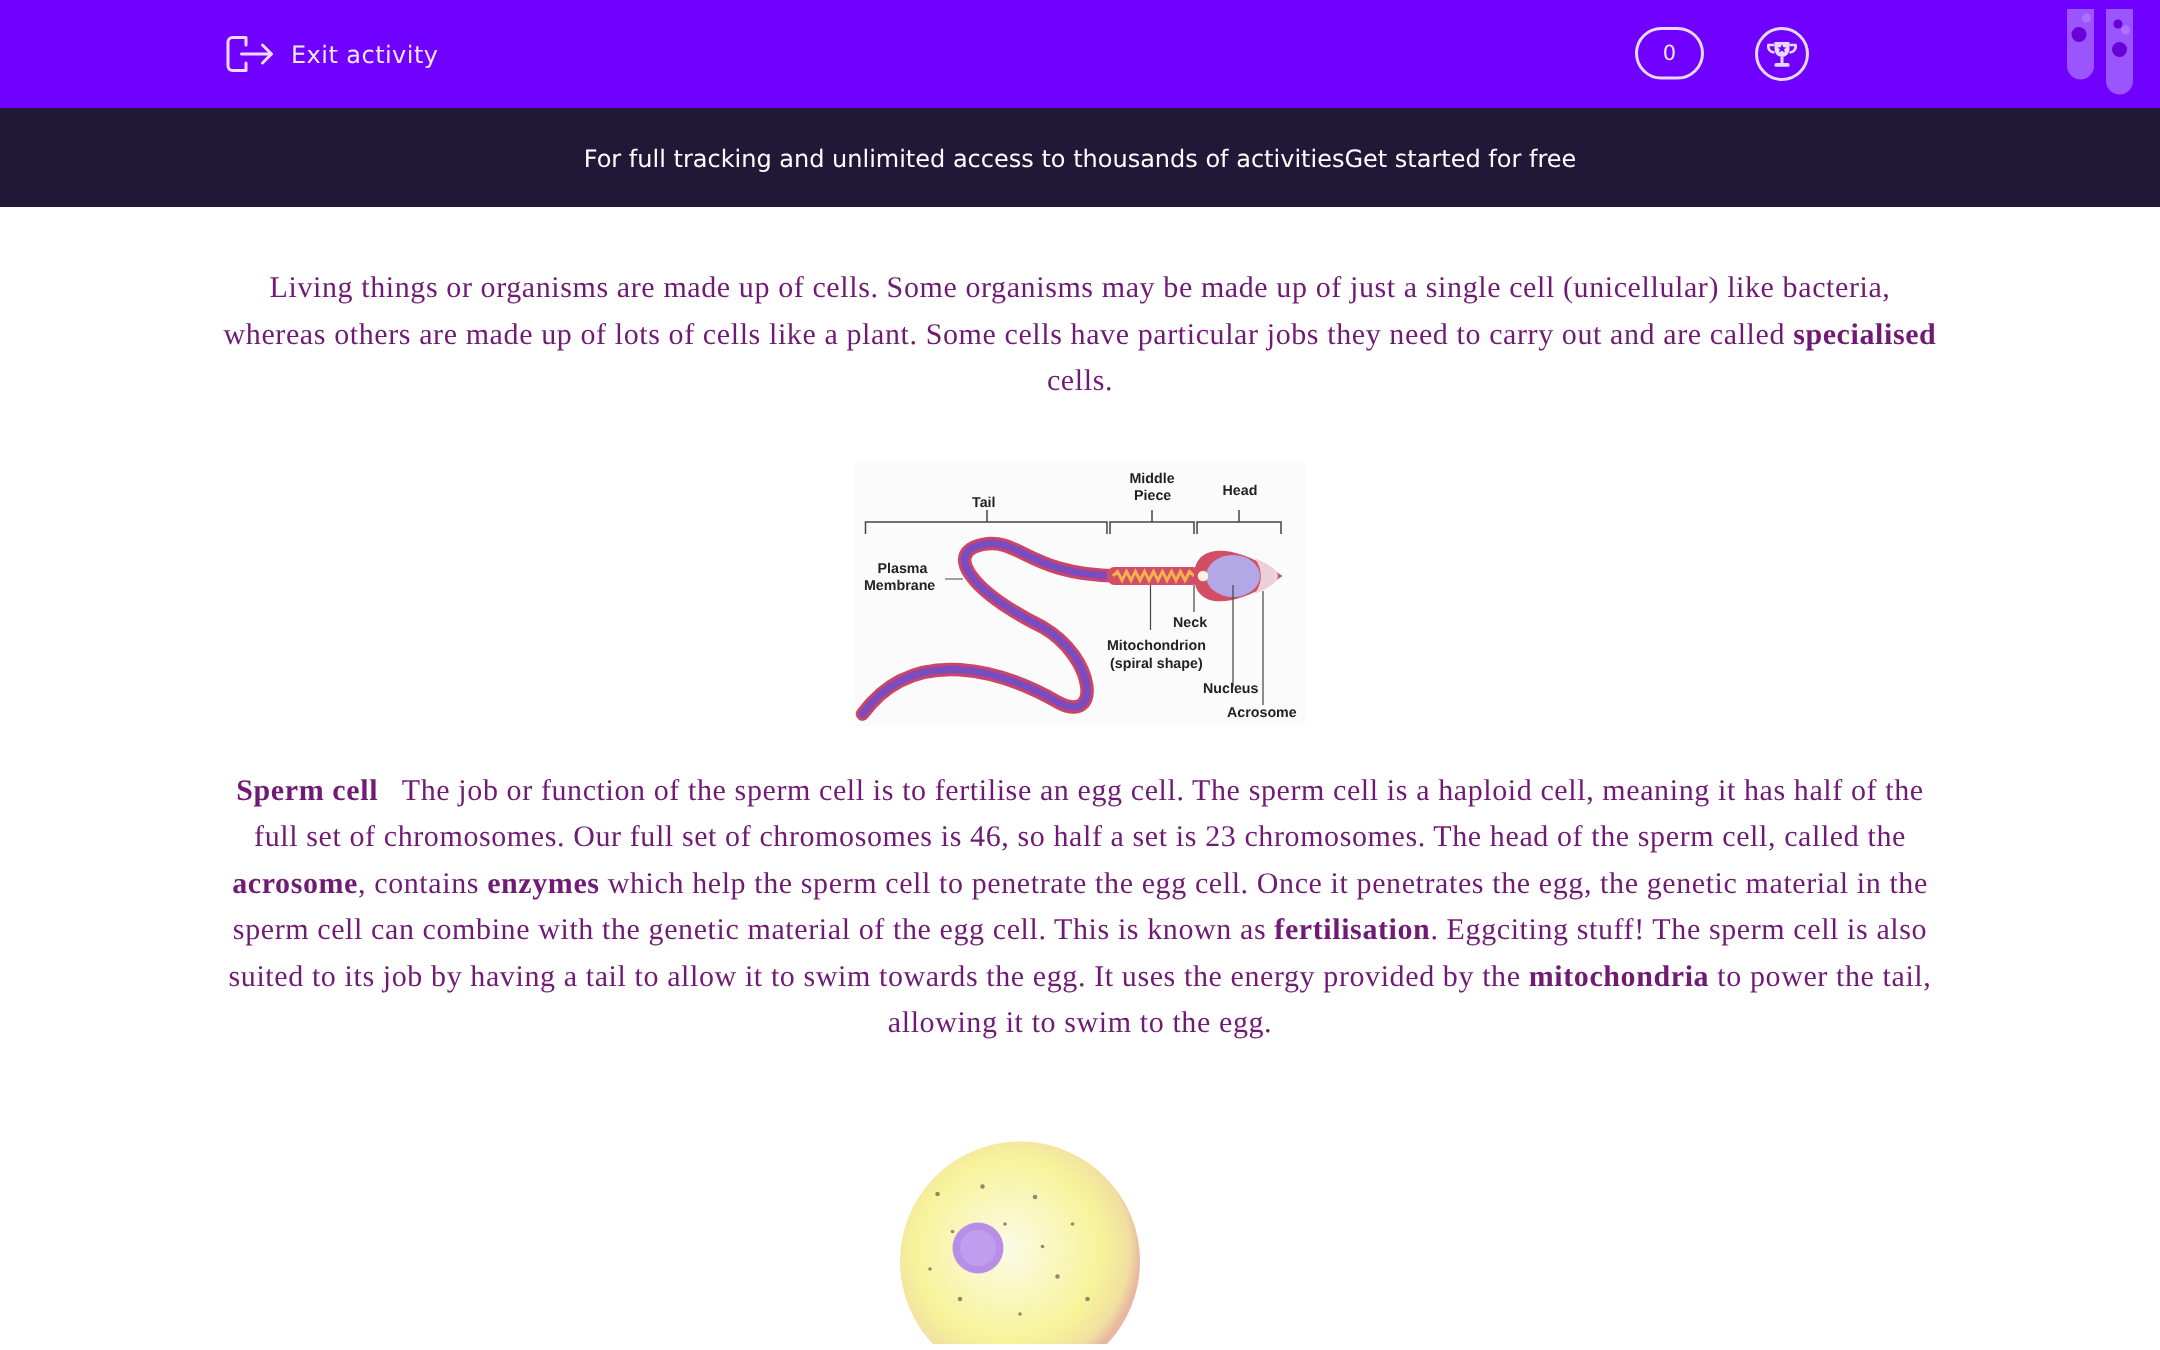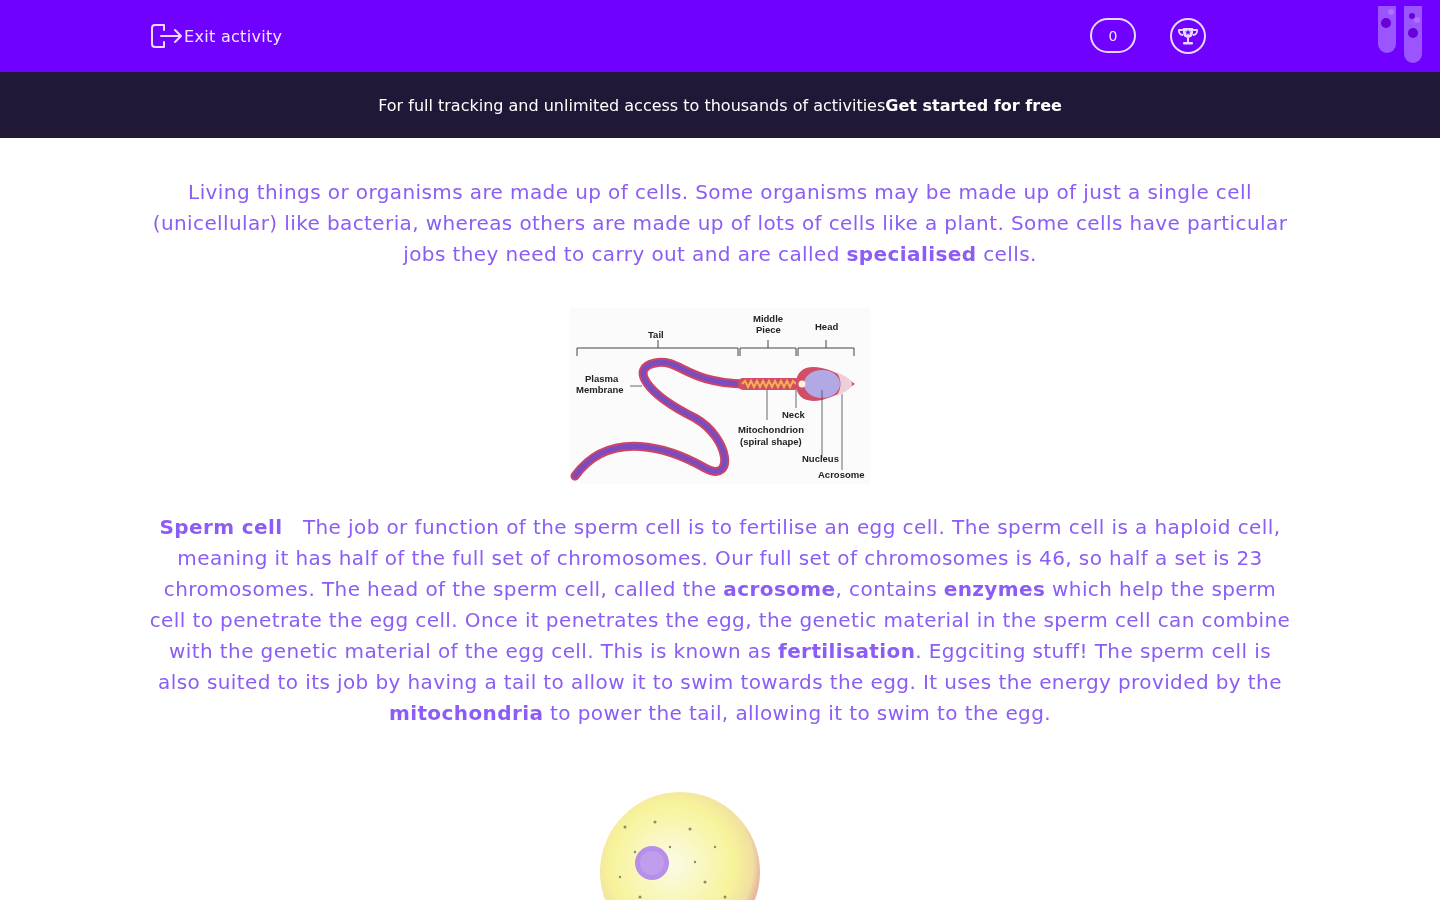--- a/index.html
+++ b/index.html
@@ -1,27 +1,27 @@
 <!DOCTYPE html>
 <html><head>
 <meta charset="utf-8">
 <style>
   * { box-sizing: border-box; margin: 0; padding: 0; }
   html, body { width: 1440px; height: 900px; overflow: hidden; background: #ffffff; font-family: "DejaVu Sans", sans-serif; }
   .topbar { position: absolute; left: 0; top: 0; width: 1440px; height: 72px; background: #7000ff; color: #fff; }
-  .exit { position: absolute; left: 150px; top: 22px; height: 28px; display: flex; align-items: center; color: #f2e6ff; cursor: pointer; }
+  .exit { position: absolute; left: 150px; top: 22px; height: 28px; display: flex; align-items: center; gap: 10px; color: #f2e6ff; cursor: pointer; }
   .exit span.lbl { font-size: 16px; letter-spacing: 0.3px; }
   .title { position: absolute; left: 362px; top: 22px; font-size: 19.5px; font-weight: 500; color: #fff; letter-spacing: 0.2px; white-space: nowrap; }
   .score { position: absolute; left: 1090px; top: 18px; width: 46px; height: 35px; border: 2px solid #e8d9ff; border-radius: 18px; display: flex; align-items: center; justify-content: center; font-size: 14px; color: #f0e6ff; }
   .trophy { position: absolute; left: 1170px; top: 18px; width: 36px; height: 36px; border: 2px solid #e8d9ff; border-radius: 50%; display: flex; align-items: center; justify-content: center; }
   .tubes { position: absolute; left: 1376px; top: 6px; }
   .banner { position: absolute; left: 0; top: 72px; width: 1440px; height: 66px; background: #211838; color: #fff; display: flex; align-items: center; justify-content: center; font-size: 16px; }
-  .banner b { font-weight: 700; margin-left: 0; cursor: pointer; }
+  .banner b { font-weight: 400; margin-left: 0; cursor: pointer; }
   .content { position: absolute; left: 0; top: 134px; width: 1440px; }
-  .para { width: 1150px; margin: 0 auto; text-align: center; font-size: 20px; line-height: 31px; color: #8b5cf6; letter-spacing: 0.4px; }
+  .para { width: 1150px; margin: 0 auto; text-align: center; font-size: 20px; line-height: 31px; color: #701a75; letter-spacing: 0.4px; font-family: Liberation Serif, serif; }
   .para b { font-weight: 700; }
   .p1 { margin-top: 43px; }
   .fig1 { display: block; margin: 38px auto 0; width: 300px; height: 176px; }
   .p2 { margin-top: 28px; }
   .fig2 { display: block; margin: 38px auto 0; width: 280px; height: 160px; }
 </style>
 </head>
 <body>
 
 <div class="topbar">

